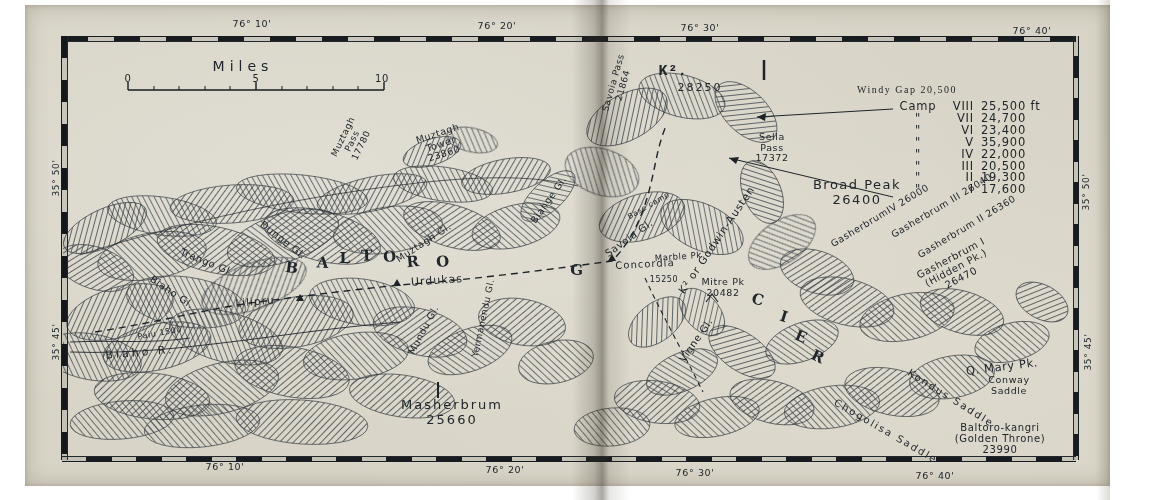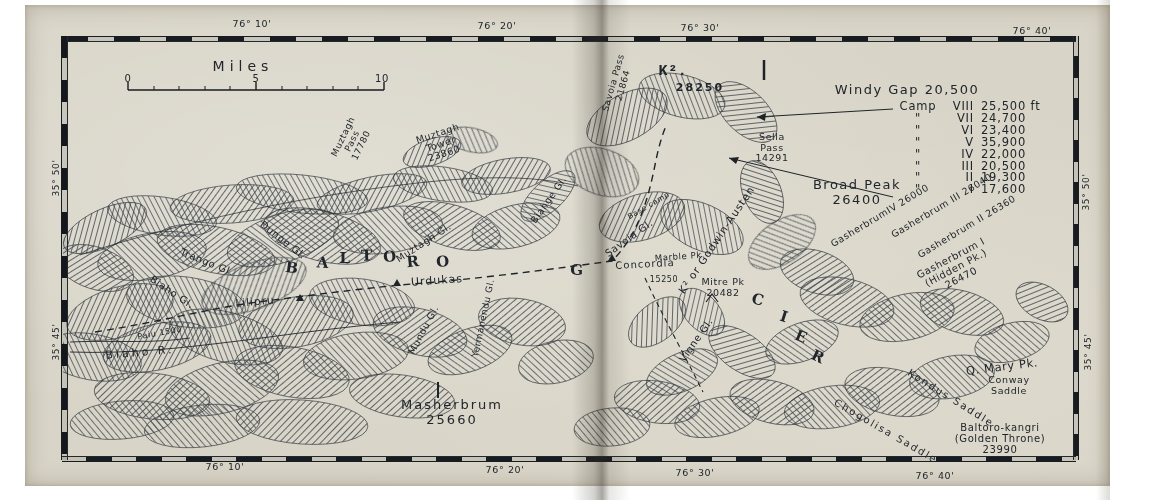--- a/index.html
+++ b/index.html
@@ -193,27 +193,27 @@
       <div class="lbl" style="left: 1032px; top: 31px; font-size: 9.5px; --r: 0deg;">76° 40'</div>
       <div class="lbl" style="left: 225px; top: 467px; font-size: 9.5px; --r: 0deg;">76° 10'</div>
       <div class="lbl" style="left: 505px; top: 470px; font-size: 9.5px; --r: 0deg;">76° 20'</div>
       <div class="lbl" style="left: 695px; top: 473px; font-size: 9.5px; --r: 0deg;">76° 30'</div>
       <div class="lbl" style="left: 935px; top: 476px; font-size: 9.5px; --r: 0deg;">76° 40'</div>
       <div class="lbl" style="left: 56px; top: 178px; font-size: 9px; --r: -90deg;">35° 50'</div>
       <div class="lbl" style="left: 56px; top: 342px; font-size: 9px; --r: -90deg;">35° 45'</div>
       <div class="lbl" style="left: 1086px; top: 192px; font-size: 9px; --r: -90deg;">35° 50'</div>
       <div class="lbl" style="left: 1088px; top: 352px; font-size: 9px; --r: -90deg;">35° 45'</div>
       <div class="lbl b" style="left: 673px; top: 72px; font-size: 15px; font-family: Liberation Mono, monospace; --r: 0deg;">K².</div>
-      <div class="lbl" style="left: 700px; top: 88px; font-size: 11px; --r: 0deg; letter-spacing: 2px; font-weight: bold;">28250</div>
-      <div class="lbl" style="left: 907px; top: 90px; font-size: 13px; --r: 0deg; letter-spacing: 1.5px;">Windy Gap 20,500</div>
+      <div class="lbl" style="left: 700px; top: 88px; font-size: 11px; --r: 0deg; letter-spacing: 2px;">28250</div>
+      <div class="lbl" style="left: 907px; top: 90px; font-size: 10px; --r: 0deg; letter-spacing: 1.5px; font-family: Liberation Serif, serif;">Windy Gap 20,500</div>
       <div class="lbl" style="left: 618px; top: 84px; font-size: 9px; --r: -74deg;">Savoia Pass
 21864</div>
       <div class="lbl" style="left: 772px; top: 148px; font-size: 9.5px; --r: 0deg;">Sella
 Pass
-14291</div>
+17372</div>
       <div class="lbl" style="left: 629px; top: 238px; font-size: 10px; --r: -36deg;">Savoia Gl.</div>
       <div class="lbl" style="left: 649px; top: 206px; font-size: 7.5px; --r: -30deg;">Base camp</div>
       <div class="lbl" style="left: 717px; top: 240px; font-size: 10.5px; --r: -56deg; letter-spacing: 1px;">K² or Godwin-Austen</div>
       <div class="lbl" style="left: 857px; top: 193px; font-size: 13px; --r: 0deg; letter-spacing: 1.5px;">Broad Peak
 26400</div>
       <div class="lbl" style="left: 880px; top: 216px; font-size: 9.5px; --r: -31deg;">GasherbrumIV 26000</div>
       <div class="lbl" style="left: 942px; top: 206px; font-size: 9.5px; --r: -31deg;">Gasherbrum III 26040</div>
       <div class="lbl" style="left: 967px; top: 227px; font-size: 9.5px; --r: -31deg;">Gasherbrum II 26360</div>
       <div class="lbl" style="left: 956px; top: 268px; font-size: 10px; --r: -28deg;">Gasherbrum I
 (Hidden Pk.)

